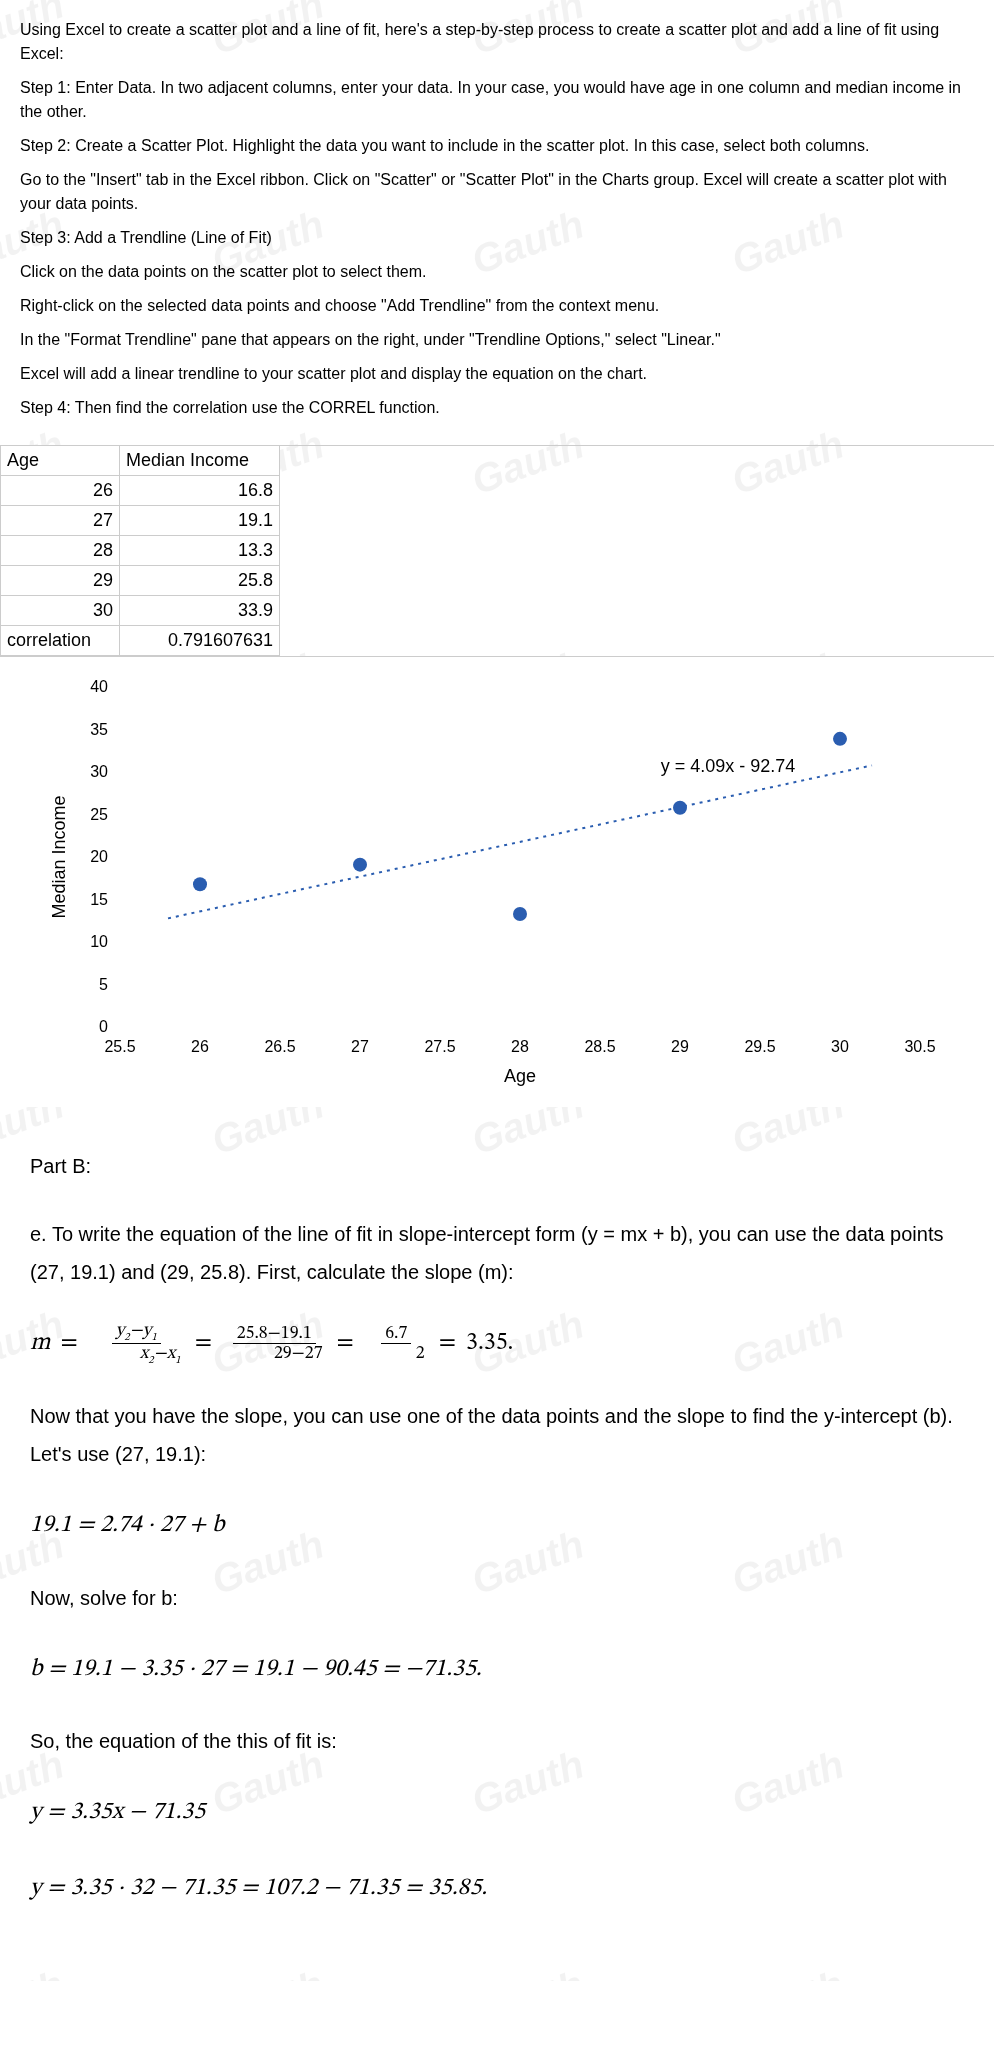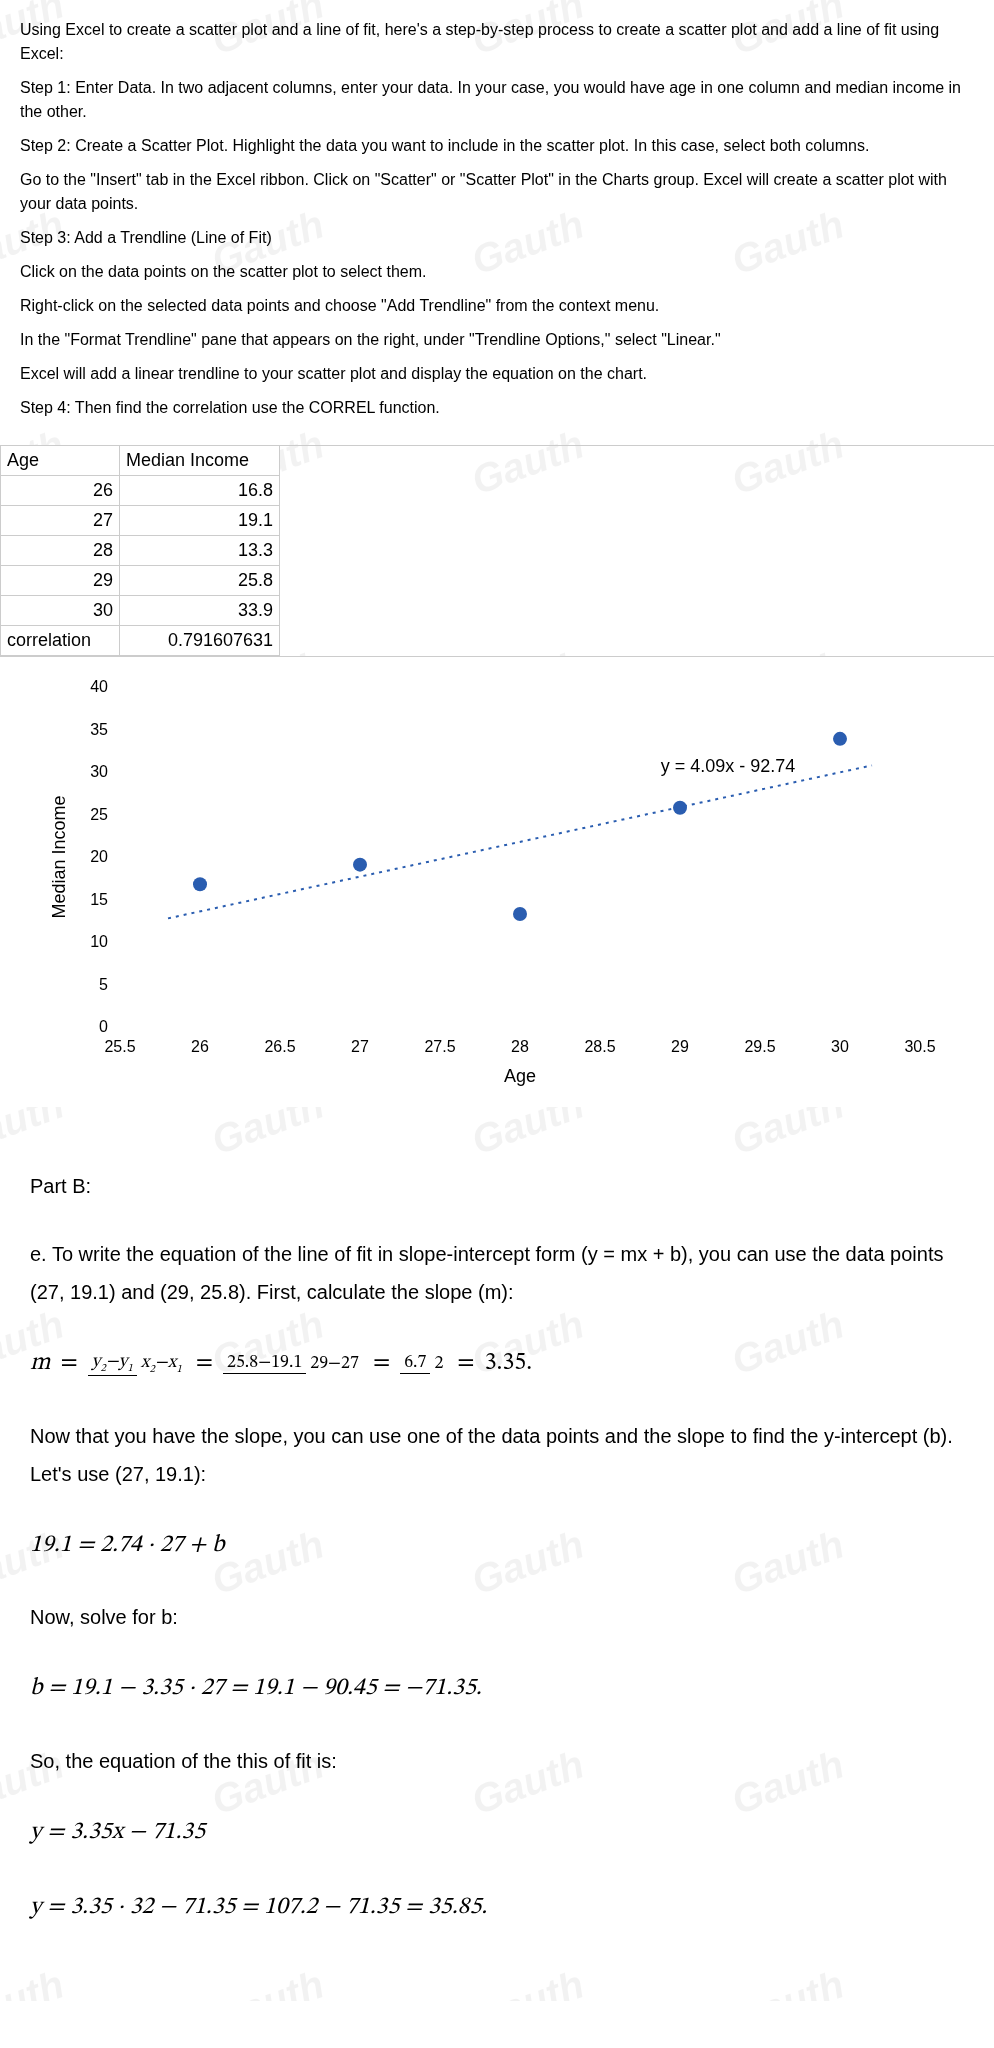--- a/index.html
+++ b/index.html
@@ -65,41 +65,42 @@
   svg.chart { display: block; background: #fff; }
   .axis-label { font-size: 18px; fill: #000; }
   .tick-label { font-size: 16px; fill: #000; }
   .eq-label { font-size: 18px; fill: #000; }
   .ylabel-rot { font-size: 18px; fill: #000; }
   .partb {
     padding: 40px 30px 40px 30px;
     font-size: 20px;
     line-height: 1.9;
   }
-  .partb .hd { font-size: 20px; margin-bottom: 30px; margin-top: 20px; }
+  .partb .hd { font-size: 20px; margin-bottom: 30px; }
   .partb p { margin-bottom: 30px; }
   .math {
     font-family: "Cambria Math", "STIX Two Math", Georgia, serif;
     font-size: 24px;
     margin: 10px 0 30px 0;
     display: flex;
     align-items: center;
     gap: 10px;
     flex-wrap: wrap;
   }
   .math .it { font-style: italic; }
   .frac {
     display: inline-flex;
+    flex-direction: column;
     align-items: center;
     vertical-align: middle;
     font-size: 18px;
     line-height: 1.1;
   }
   .frac .num { border-bottom: 1.5px solid #000; padding: 0 4px; }
-  .frac .den { padding: 0 4px; }
+  .frac .den { padding: 0 4px; margin-left: 48px; }
   .sub { font-size: 0.6em; vertical-align: sub; }
 </style>
 </head>
 <body>
 
 <div class="watermark-layer" id="wm">
     <div class="watermark" style="left: -50px; top: 0px;">Gauth</div>
     <div class="watermark" style="left: 210px; top: 0px;">Gauth</div>
     <div class="watermark" style="left: 470px; top: 0px;">Gauth</div>
     <div class="watermark" style="left: 730px; top: 0px;">Gauth</div>

